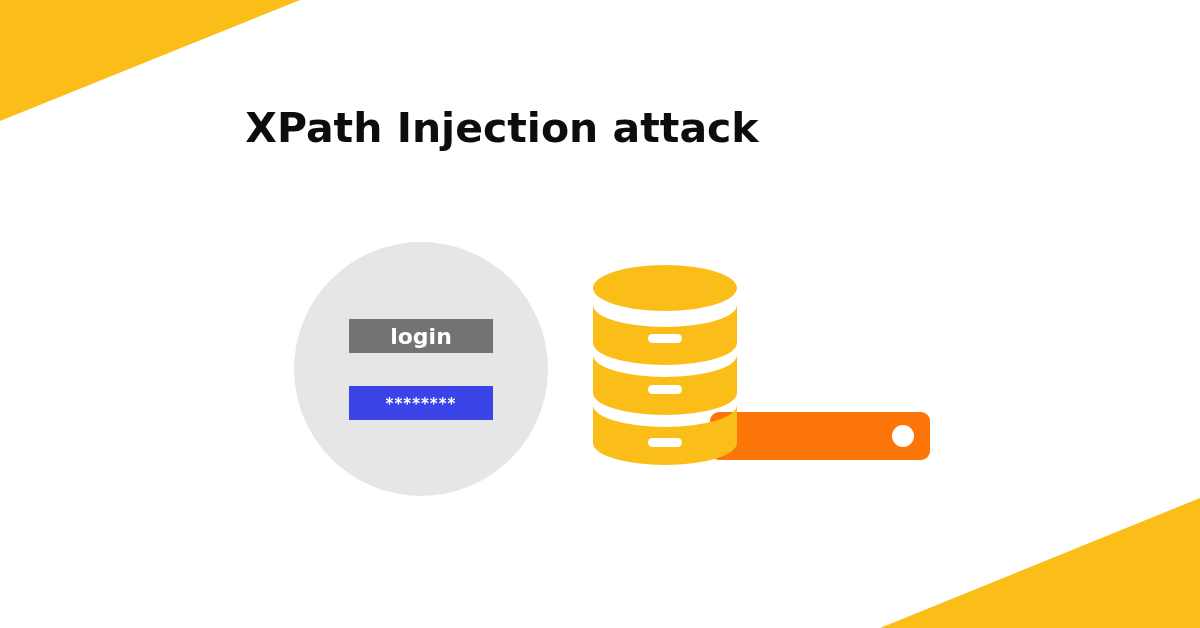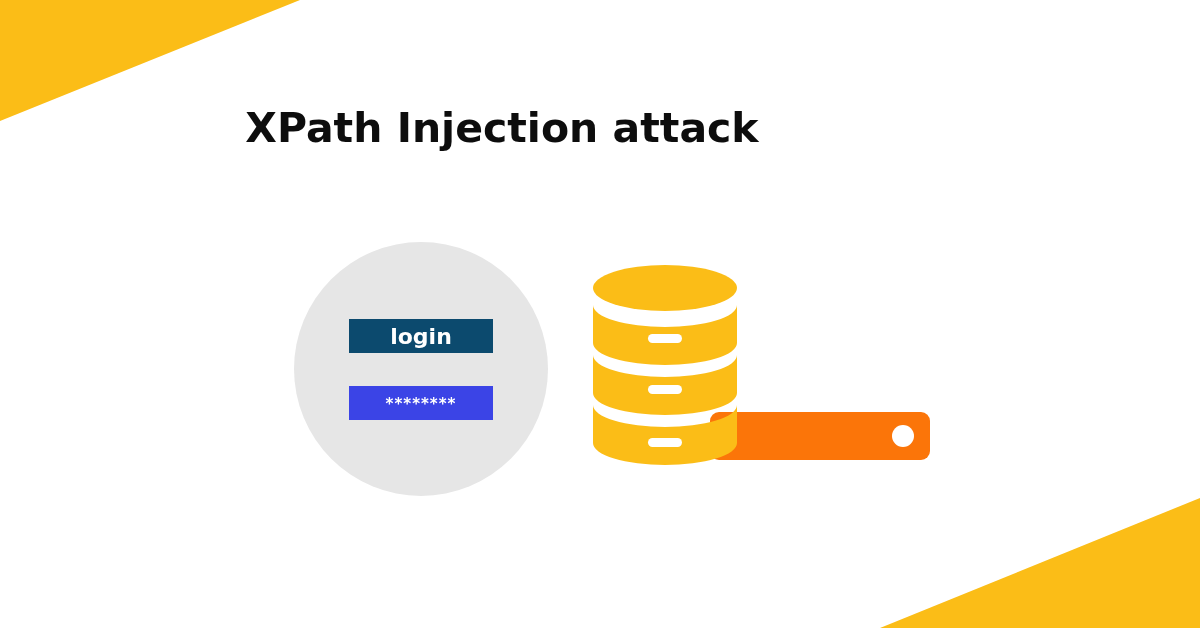--- a/index.html
+++ b/index.html
@@ -41,21 +41,21 @@
 <div class="corner" style="left:878px;top:496px;">
   <svg width="322" height="132" viewBox="0 0 322 132">
     <polygon points="322,2 322,132 2,132" fill="#fbbd17"></polygon>
   </svg>
 </div>
 
 <div id="title">XPath Injection attack</div>
 
 <div id="login-circle"></div>
 
-<div id="username-field" class="field" style="background:#0c4a6e;align-items:center;">
+<div id="username-field" class="field" style="background:#737373;align-items:center;">
   <span>login</span>
 </div>
 
 <div id="password-field" class="field" style="background:#3b44e6;">
   <span>********</span>
 </div>
 
 <div id="database-graphic">
   <svg width="360" height="220" viewBox="0 0 360 220">
 

